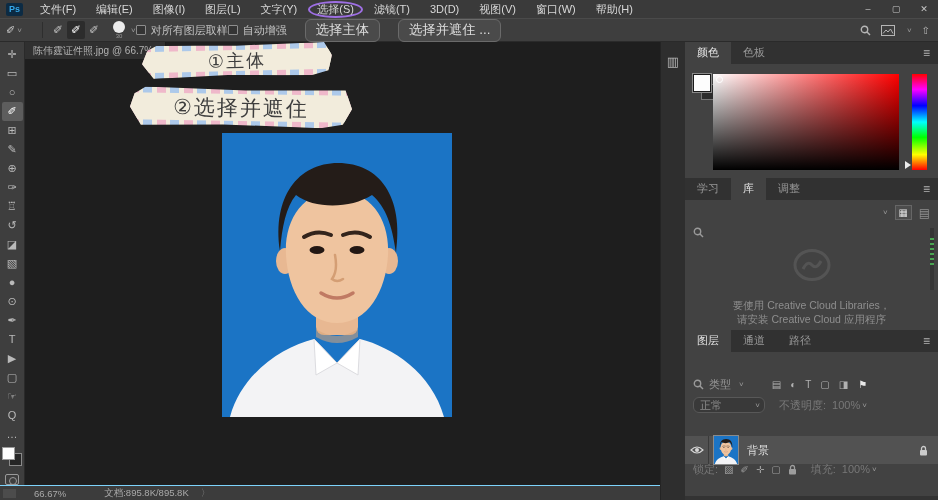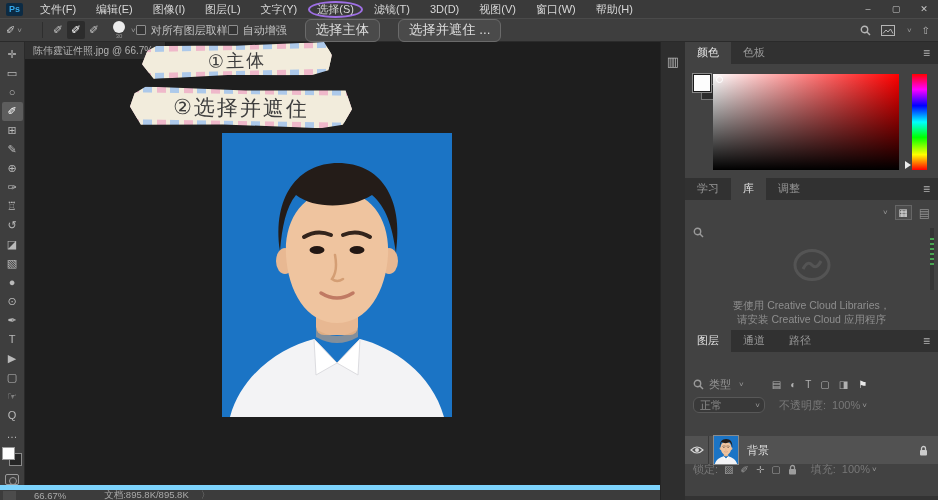--- a/index.html
+++ b/index.html
@@ -120,21 +120,21 @@
   .layer-thumb { margin-left:5px; width:24px; height:28px; outline:1px solid #8a8a8a; }
   .layer-name { margin-left:9px; color:#dedede; }
   .layer-lock { margin-left:auto; margin-right:10px; }
   .lay-edge { position:absolute; left:0; right:0; bottom:0; height:4px; background:#333; }
   
   .watermark { position:absolute; left:0; right:0; top:399px; text-align:center; z-index:11; pointer-events:none; }
   .wm1 { font-size:16px; color:rgba(215,215,215,.42); letter-spacing:1px; }
   .wm2 { font-size:9.5px; color:rgba(200,200,200,.35); margin-top:4px; }
   
   .statusbar { position:absolute; left:0; bottom:0; width:660px; height:15px; background:#3c3c3c;
-    border-top:5px solid #7dd3fc; display:flex; align-items:center; font-size:9.5px; color:#aaaaaa; }
+    border-top:1px solid #7dd3fc; display:flex; align-items:center; font-size:9.5px; color:#aaaaaa; }
   .sb-corner { width:13px; height:9px; background:#4c4c4c; margin:0 10px 0 3px; }
   .sb-zoom { margin-left:8px; } .sb-doc { margin-left:38px; } .sb-arrow { margin-left:12px; color:#8a8a8a; }
   .hidden-defs { position:absolute; width:0; height:0; overflow:hidden; }
 </style>
 </head>
 <body>
 
 <div class="app">
 
   <svg class="hidden-defs" aria-hidden="true">

